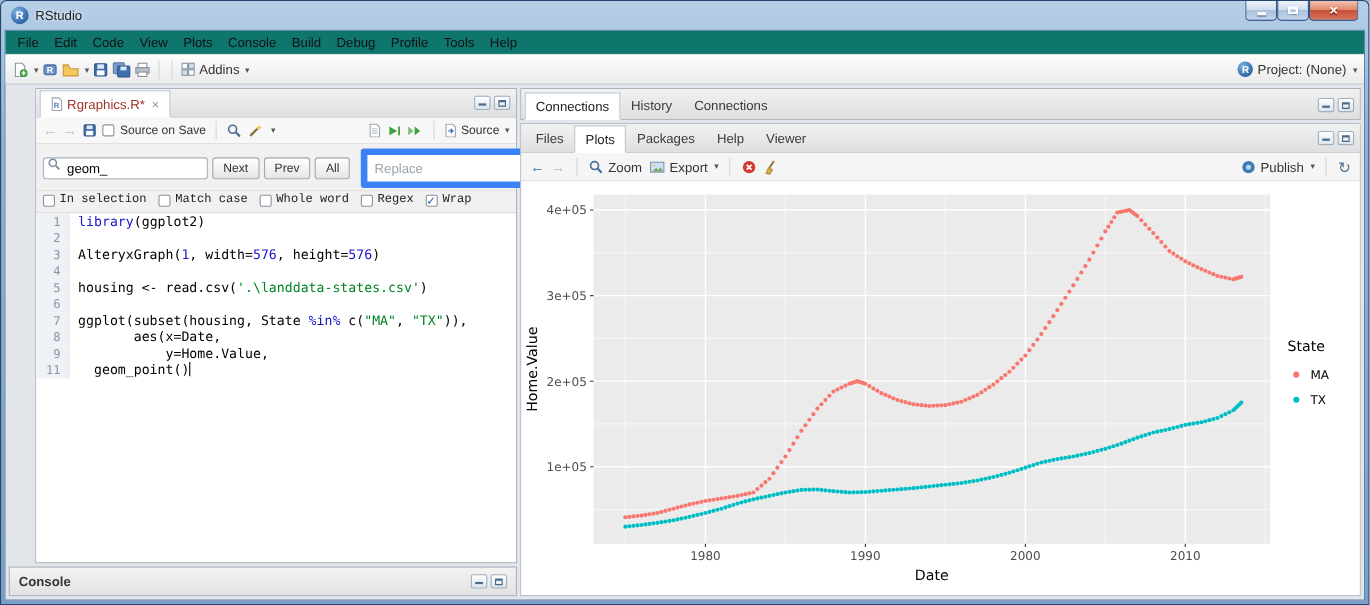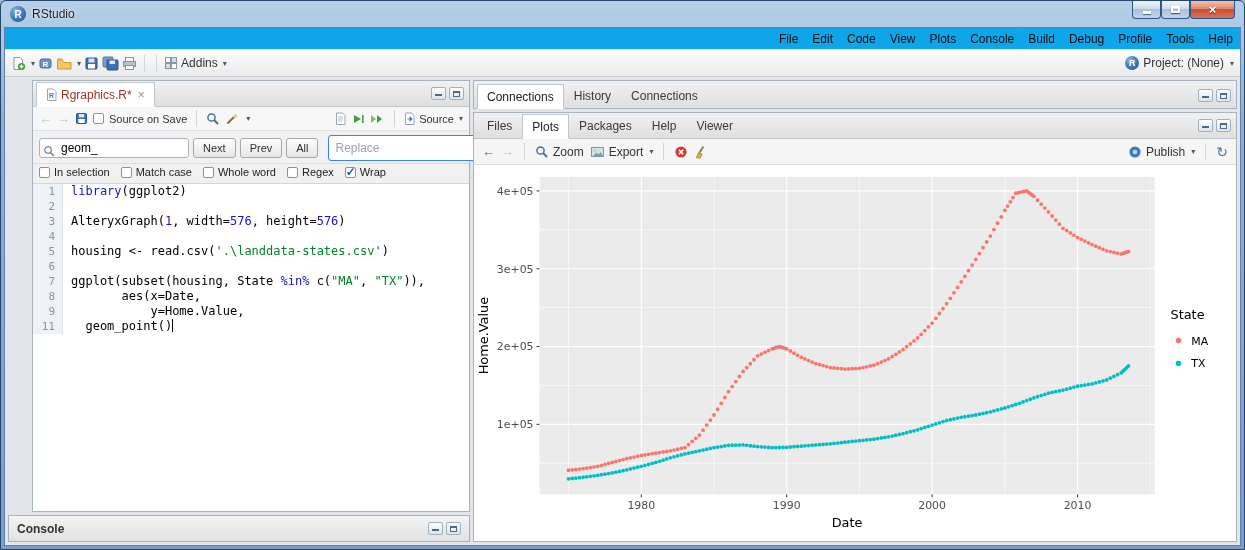--- a/index.html
+++ b/index.html
@@ -25,21 +25,21 @@
     background:linear-gradient(#eef4fb 0%,#cfdded 45%,#aac1dc 50%,#c3d5e9 100%); }
   .win-btn.closeb { width:45px;
     background:linear-gradient(#f4c0ae 0%,#e08a70 45%,#c94f37 50%,#d6765b 100%); }
   .g-min { width:8px; height:3px; background:#fff; box-shadow:0 1px 1px #40608a; margin-top:6px; }
   .g-max { width:9px; height:7px; border:2px solid #fff; box-shadow:0 1px 1px #40608a; }
   .g-close { color:#fff; font-weight:bold; font-size:13px; line-height:13px; text-shadow:0 1px 1px #7a2a1a; }
 
   .client { flex:1; min-height:0; border:1px solid #5d83ad; background:#e2e6eb; display:flex; flex-direction:column; }
 
   
-  .menubar { height:22px; background:#0ea5e9; border-bottom:1px solid #e0e0e0; display:flex; align-items:center; padding-left:4px;justify-content:flex-end; }
+  .menubar { height:22px; background:#0f766e; border-bottom:1px solid #e0e0e0; display:flex; align-items:center; padding-left:4px; }
   .menu-item { padding:2px 7px; color:#111; }
   .toolbar { height:27px; background:linear-gradient(#fcfcfc,#ebebeb); border-bottom:1px solid #c9ced3;
     display:flex; align-items:center; gap:3px; padding:0 6px; }
   .tb-sep { width:1px; height:17px; background:#d2d6da; margin:0 4px; }
   .ticon { display:inline-flex; align-items:center; justify-content:center; }
   .caret { font-size:8px; color:#556; margin-left:2px; }
   .goto-input { width:175px; height:19px; border:1px solid #b3bcc6; border-radius:9px;
     padding:0 6px 0 20px; font-size:11px; font-style:italic; color:#444; background:#fff; }
   .goto-input::placeholder { color:#9aa3ad; font-style:italic; }
   .goto-wrap { position:relative; display:flex; align-items:center; }
@@ -72,29 +72,29 @@
     display:flex; align-items:center; gap:5px; padding:0 6px; font-size:11px; color:#333; }
   .nav-arrow { font-size:13px; color:#b8c0c8; }
   .nav-arrow.enabled { color:#2e6da4; }
   .cb { width:11px; height:11px; border:1px solid #8a939c; background:#fff; display:inline-block;
     border-radius:2px; position:relative; flex:none; }
   .cb.checked::after { content:"✓"; position:absolute; top:-3px; left:0; color:#2458a8; font-size:12px; font-weight:bold; }
   .ed-spacer { flex:1; }
   .src-btn { display:flex; align-items:center; gap:3px; color:#333; }
 
   .find-bar { flex:none; background:#f1f1f1; border-bottom:1px solid #dddddd; padding:4px 6px 2px; display:flex; align-items:center; gap:4px; }
-  .find-input-wrap { position:relative; display:flex; align-items:flex-end; }
+  .find-input-wrap { position:relative; display:flex; align-items:flex-start; }
   .find-input-wrap .ticon { position:absolute; left:4px; }
   .find-input { width:150px; height:20px; border:1px solid #a9b2bc; border-radius:3px; padding:0 4px 0 21px; font-size:12px; }
   .find-btn { height:20px; padding:0 9px; font-size:11px; color:#333; background:linear-gradient(#fefefe,#e6e6e6);
     border:1px solid #a8a8a8; border-radius:3px; }
-  .replace-input { width:172px; height:20px; border:1px solid #3b82f6; border-radius:3px; padding:12px 6px; font-size:12px; margin-left:6px; }
+  .replace-input { width:172px; height:20px; border:6px solid #3b82f6; border-radius:3px; padding:12px 6px; font-size:12px; margin-left:6px; }
   .replace-input::placeholder { color:#9aa3ad; }
   .find-opts { flex:none; background:#f1f1f1; border-bottom:1px solid #d6d6d6; padding:2px 6px 5px; display:flex; align-items:center; gap:11px; font-size:11px; color:#222; }
-  .find-opt { display:flex; align-items:center; gap:4px; }
+  .find-opt { display:flex; align-items:center; gap:4px;font-family:Liberation Mono, monospace; }
 
   .code-area { flex:1; min-height:0; overflow:hidden; background:#fff; font:12px/15px "DejaVu Sans Mono", monospace; }
   .code-line { display:flex; white-space:pre; }
   .ln { width:30px; flex:none; text-align:right; padding-right:7px; color:#8796a5; background:#eef2f6; border-right:1px solid #dfe5ea; font-size:11px; }
   .code-text { padding-left:8px; color:#000; }
   .tok-kw { color:#1414c8; }
   .tok-num { color:#1414c8; }
   .tok-str { color:#008524; }
   .tok-plain { color:#000; }
   .cursor { display:inline-block; width:1px; height:13px; background:#000; vertical-align:-2px; }

